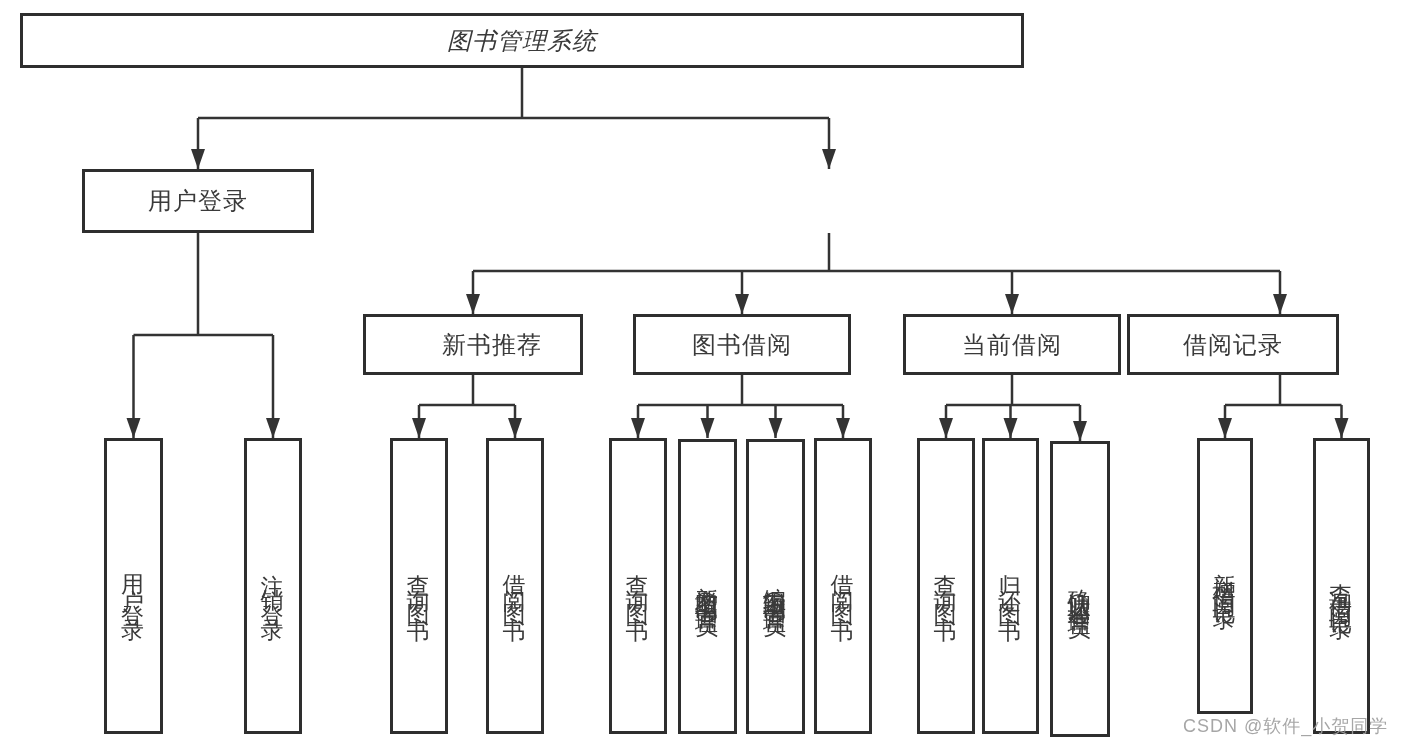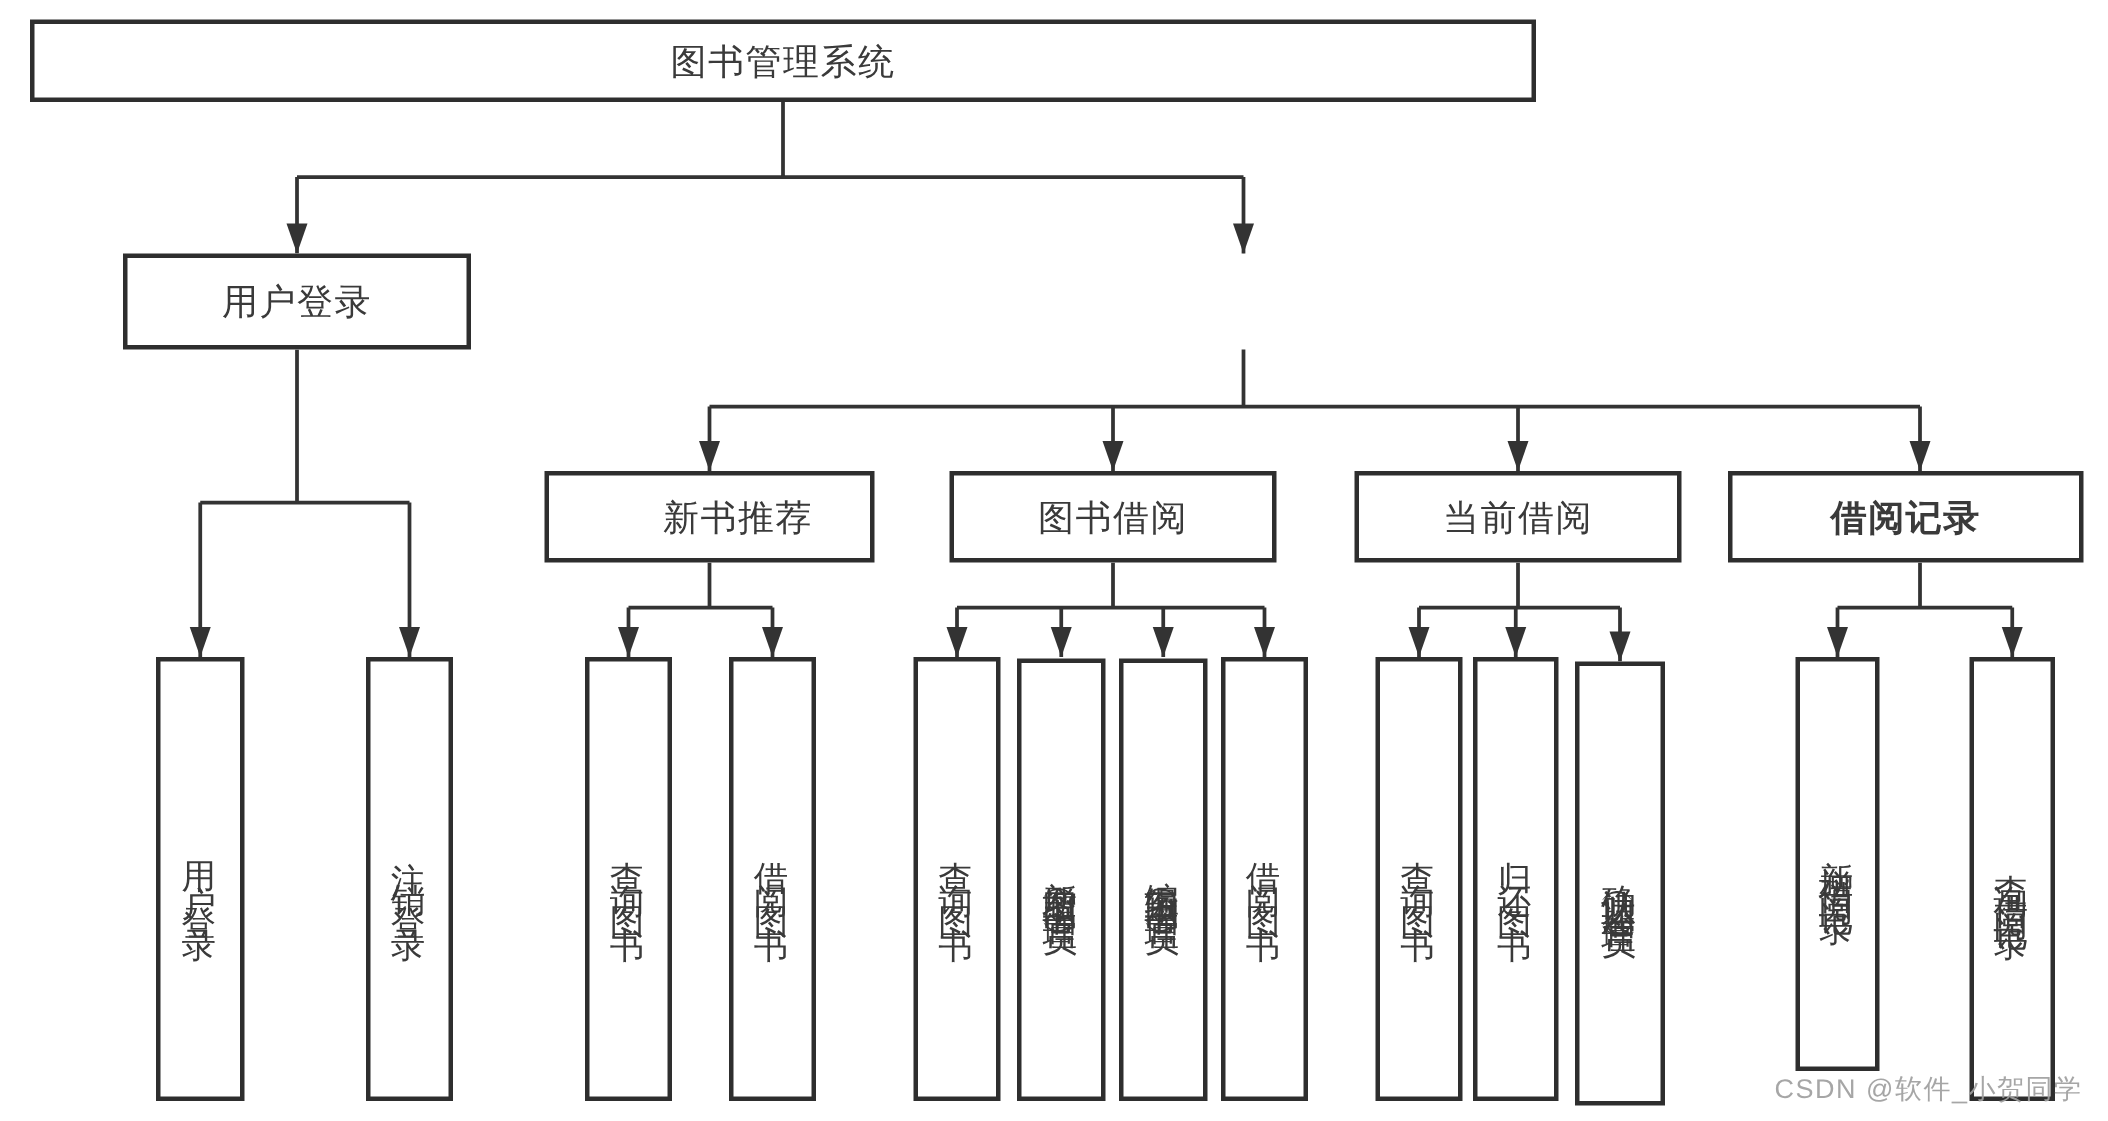--- a/index.html
+++ b/index.html
@@ -87,28 +87,28 @@
       <line x1="946" y1="405" x2="946" y2="438" marker-end="url(#arrow)"></line>
       <line x1="1010.5" y1="405" x2="1010.5" y2="438" marker-end="url(#arrow)"></line>
       <line x1="1080" y1="405" x2="1080" y2="441" marker-end="url(#arrow)"></line>
 
       <path d="M1280 375 V405 M1225 405 H1341.5"></path>
       <line x1="1225" y1="405" x2="1225" y2="438" marker-end="url(#arrow)"></line>
       <line x1="1341.5" y1="405" x2="1341.5" y2="438" marker-end="url(#arrow)"></line>
     </g>
   </svg>
 
-  <div class="box" style="left:20px; top:13px; width:1004px; height:55px;">图书管理系统</div>
+  <div class="box" style="left:20px; top:13px; width:1004px; height:55px;font-style:italic;">图书管理系统</div>
 
   <div class="box" style="left:82px; top:169px; width:232px; height:64px;">用户登录</div>
 
   <div class="box" style="left:363px; top:314px; width:220px; height:61px;padding-left:38px;">新书推荐</div>
   <div class="box" style="left:903px; top:314px; width:218px; height:61px;">当前借阅</div>
   <div class="box" style="left:633px; top:314px; width:218px; height:61px;">图书借阅</div>
-  <div class="box" style="left:1152px; top:314px; width:237px; height:61px;font-weight:bold;">借阅记录</div>
+  <div class="box" style="left:1127px; top:314px; width:212px; height:61px;">借阅记录</div>
 
   <div class="box v ls-4" style="left:104px; top:438px; width:59px; height:296px;">用户登录</div>
   <div class="box v ls-4" style="left:244px; top:438px; width:58px; height:296px;">注销登录</div>
 
   <div class="box v ls-4" style="left:390px; top:438px; width:58px; height:296px;">查询图书</div>
   <div class="box v ls-4" style="left:486px; top:438px; width:58px; height:296px;">借阅图书</div>
 
   <div class="box v ls-4" style="left:609px; top:438px; width:58px; height:296px;">查询图书</div>
   <div class="box v ls-9" style="left:678px; top:439px; width:59px; height:295px;">新增图书（管理员）</div>
   <div class="box v ls-9" style="left:746px; top:439px; width:59px; height:295px;">编辑图书（管理员）</div>

